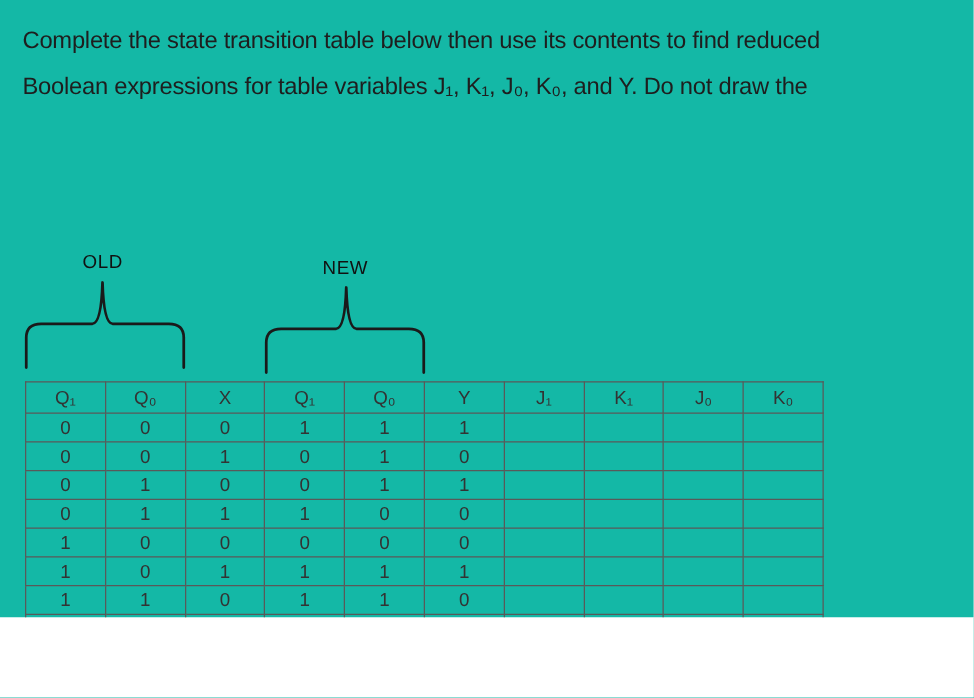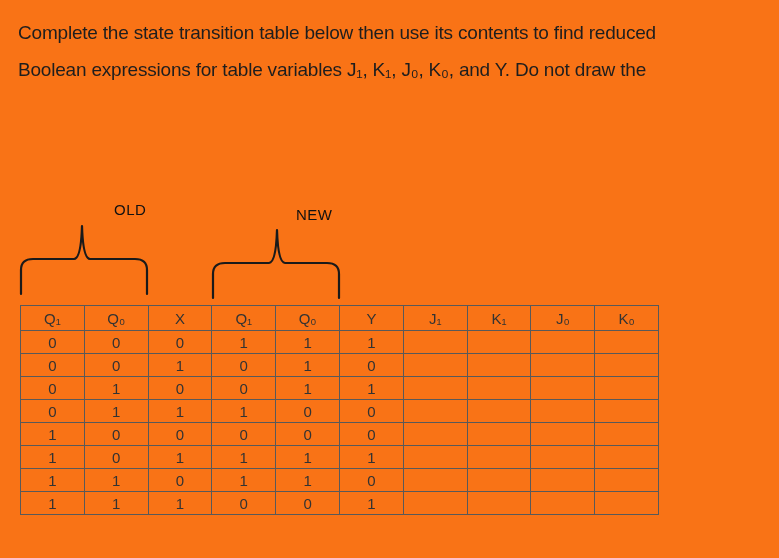--- a/index.html
+++ b/index.html
@@ -3,22 +3,22 @@
 <meta charset="utf-8">
 <style>
   html, body {
     margin: 0;
     padding: 0;
     background: #ffffff;
   }
   .page {
     position: relative;
     width: 779px;
-    height: 558px;
-    background: #f97316;
+    height: 494px;
+    background: #14b8a6;
     font-family: "Liberation Sans", "DejaVu Sans", sans-serif;
     overflow: hidden;
   }
   .instructions {
     position: absolute;
     left: 18px;
     top: 14px;
     color: #1e1e1e;
     font-size: 19px;
   }
@@ -27,24 +27,23 @@
     display: flex;
     align-items: center;
     white-space: nowrap;
     letter-spacing: -0.2px;
   }
   .brace-label {
     position: absolute;
     font-size: 15px;
     color: #111111;
     letter-spacing: 0.5px;
-    margin-left: 48px;
   }
   .old-label { left: 66px; top: 201px; }
-  .new-label { left: 248px; top: 206px; }
+  .new-label { left: 258px; top: 206px; }
   .brace-svg {
     position: absolute;
     left: 0;
     top: 0;
     width: 779px;
     height: 558px;
     pointer-events: none;
   }
   .brace-svg path {
     fill: none;

